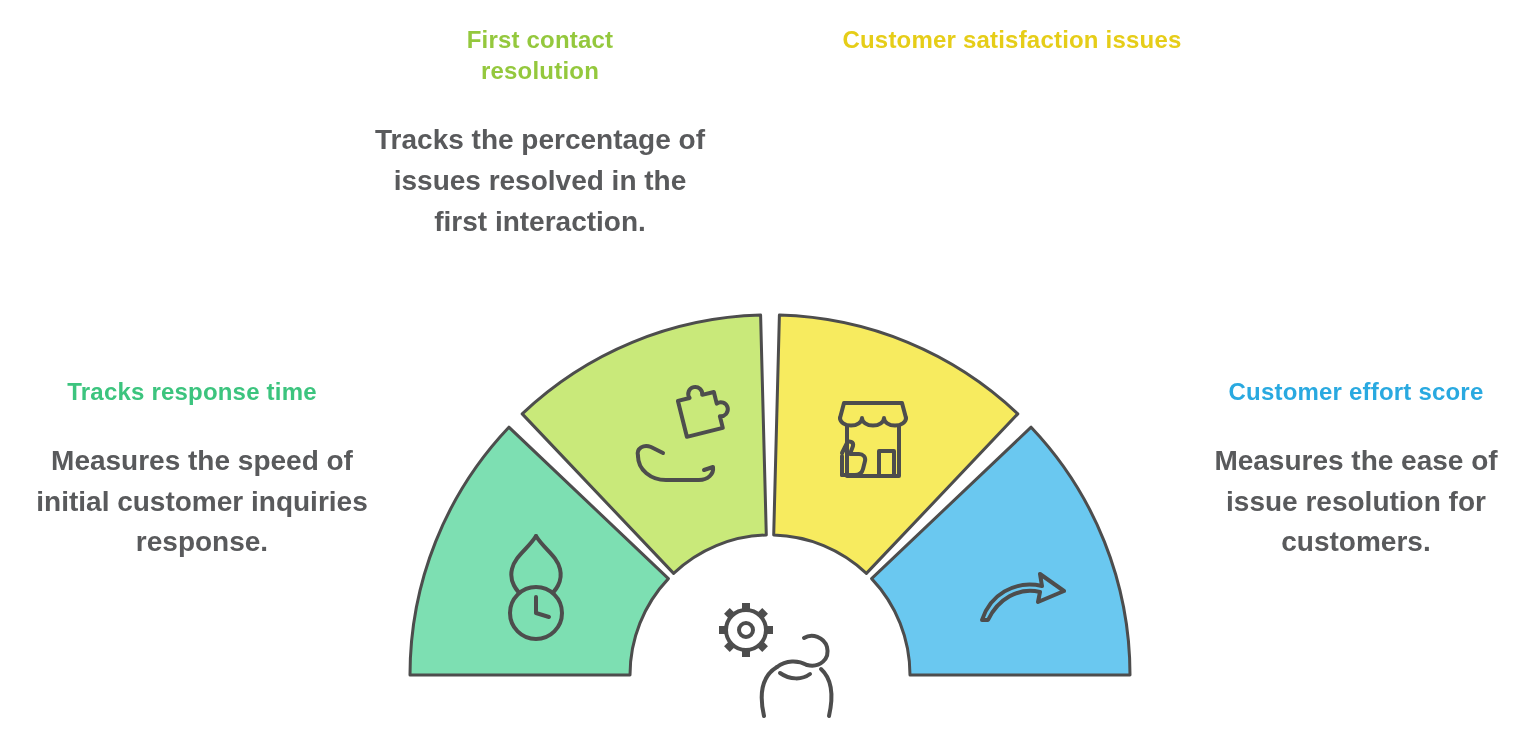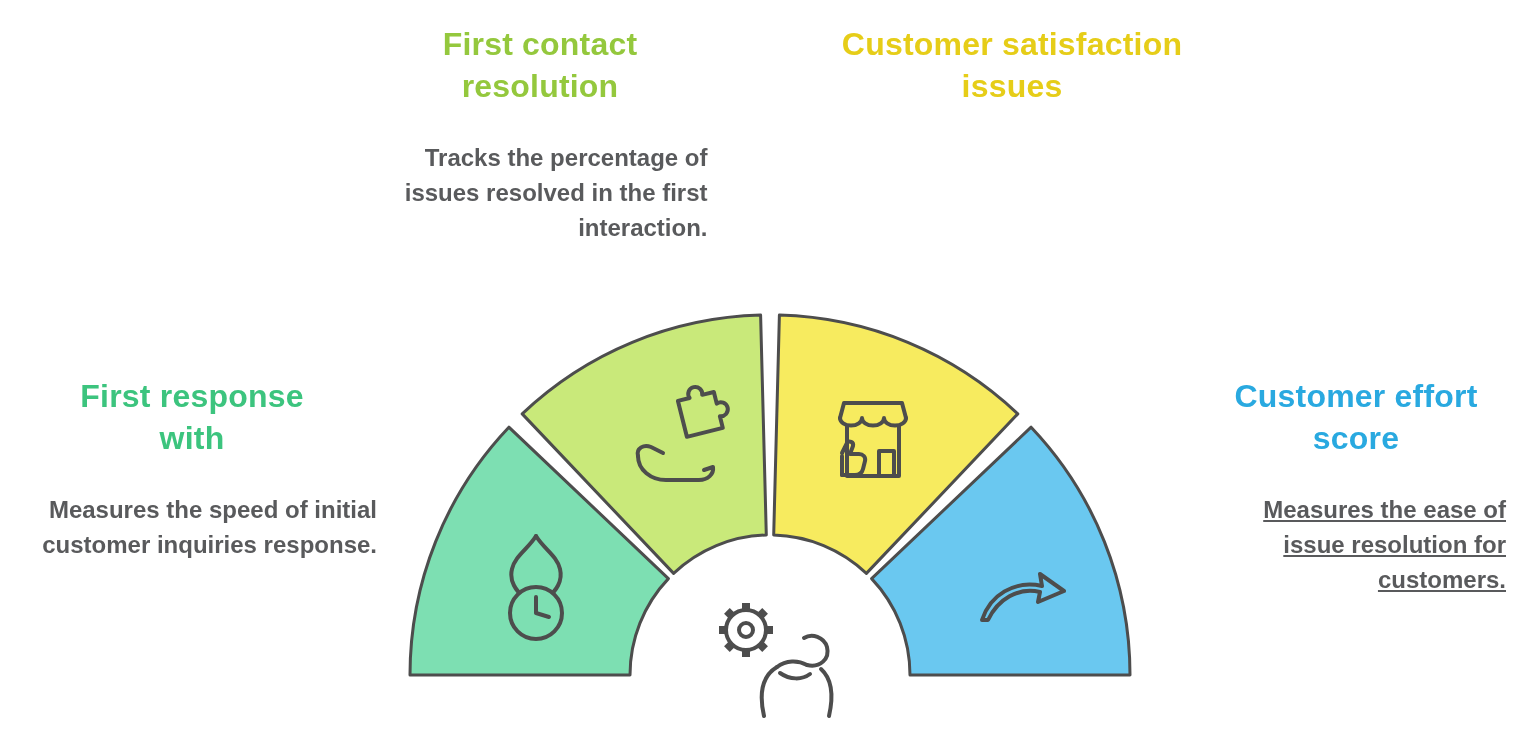--- a/index.html
+++ b/index.html
@@ -2,34 +2,34 @@
 <html><head>
 <meta charset="utf-8">
 <style>
   html,body{margin:0;padding:0;background:#ffffff;}
   .canvas{
     position:relative;width:1536px;height:747px;background:#ffffff;overflow:hidden;
     font-family:"Liberation Sans",sans-serif;
   }
   .gauge-svg{position:absolute;left:0;top:0;}
   .metric-block{position:absolute;text-align:center;}
-  .metric-title{font-size:32px;font-weight:bold;line-height:1.3;margin:0 auto;letter-spacing:.2px;}
-  .metric-desc{font-size:24px;font-weight:bold;line-height:1.45;margin:34px auto 0;text-align:right;}
+  .metric-title{font-size:24px;font-weight:bold;line-height:1.3;margin:0 auto;letter-spacing:.2px;}
+  .metric-desc{font-size:28px;font-weight:bold;line-height:1.45;margin:34px auto 0;}
   .block-fcr{left:355px;top:24px;width:370px;}
   .block-fcr .metric-title{width:270px;}
   .block-fcr .metric-desc{width:335px;}
   .block-css{left:827px;top:24px;width:370px;}
   .block-css .metric-title{width:350px;}
   .block-css .metric-desc{width:300px;}
   .block-frt{left:7px;top:376px;width:370px;}
   .block-frt .metric-title{width:280px;}
   .block-frt .metric-desc{width:350px;}
   .block-ces{left:1176px;top:376px;width:360px;}
   .block-ces .metric-title{width:300px;}
-  .block-ces .metric-desc{width:300px;text-decoration:underline;}
+  .block-ces .metric-desc{width:300px;}
 </style>
 </head>
 <body>
 
 <div class="canvas">
 
   <svg class="gauge-svg" width="1536" height="747" viewBox="0 0 1536 747">
 
     <g stroke-width="3" stroke-linejoin="round" fill="none">
       <path stroke="#4d4d4d" d="M 630,675 L 410,675 A 360,360 0 0 1 508.9,427.2 L 668.4,578.6 A 140,140 0 0 0 630,675 Z" fill="#7ddfb2"></path>
@@ -90,21 +90,21 @@
   <div class="metric-block block-fcr">
     <h2 class="metric-title" style="color: rgb(148, 200, 61);">First contact resolution</h2>
     <p class="metric-desc" style="color: rgb(89, 90, 92);">Tracks the percentage of issues resolved in the first interaction.</p>
   </div>
 
   <div class="metric-block block-css">
     <h2 class="metric-title" style="color: rgb(230, 205, 24);">Customer satisfaction issues</h2>
   </div>
 
   <div class="metric-block block-frt">
-    <h2 class="metric-title" style="color: rgb(60, 196, 126);">First response with</h2>
+    <h2 class="metric-title" style="color: rgb(60, 196, 126);">Tracks response time</h2>
     <p class="metric-desc" style="color: rgb(89, 90, 92); margin-left: 20px;">Measures the speed of initial customer inquiries response.</p>
   </div>
 
   <div class="metric-block block-ces">
     <h2 class="metric-title" style="color: rgb(41, 169, 224);">Customer effort score</h2>
     <p class="metric-desc" style="color: rgb(89, 90, 92);">Measures the ease of issue resolution for customers.</p>
   </div>
 
 </div>
 

